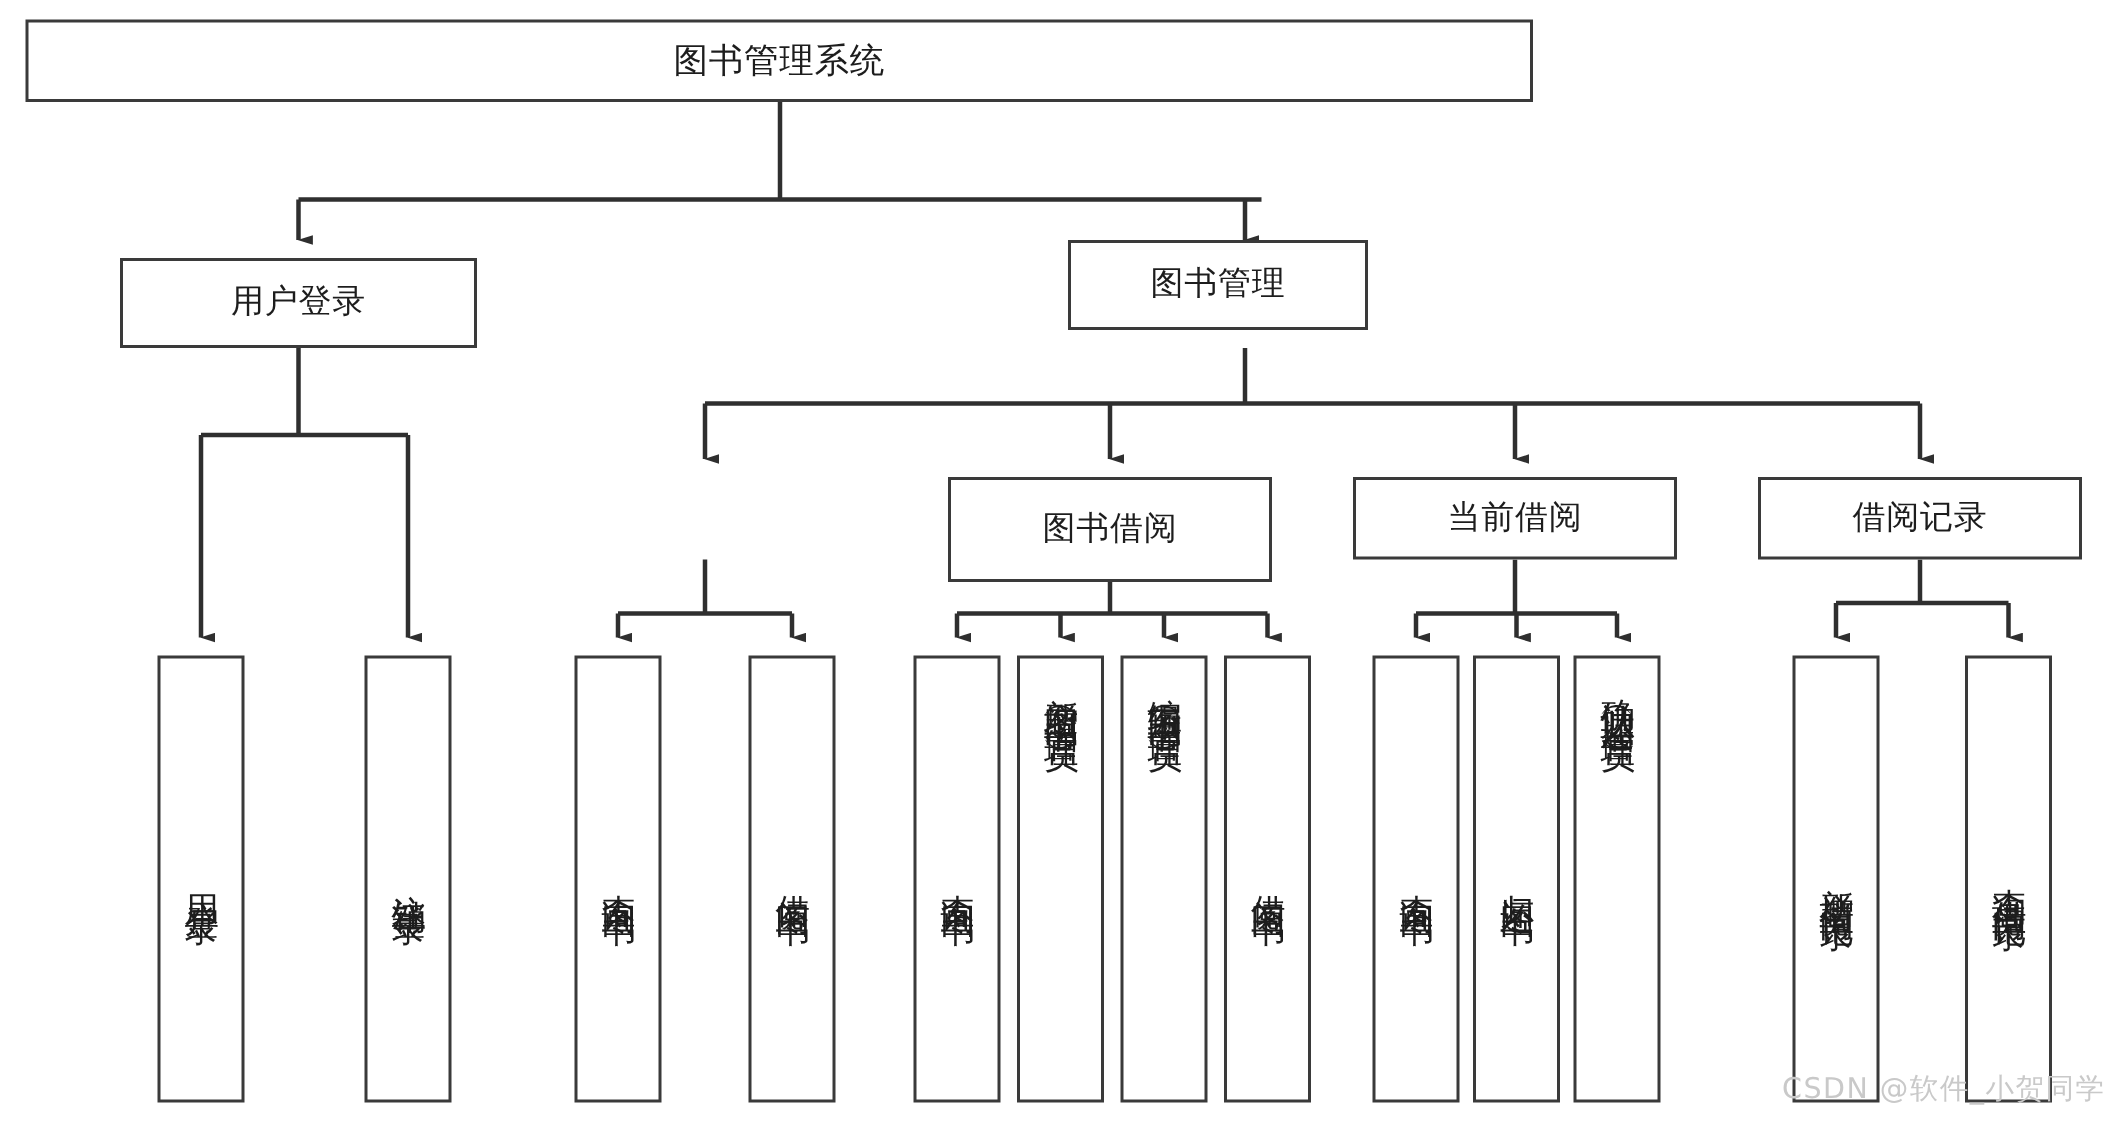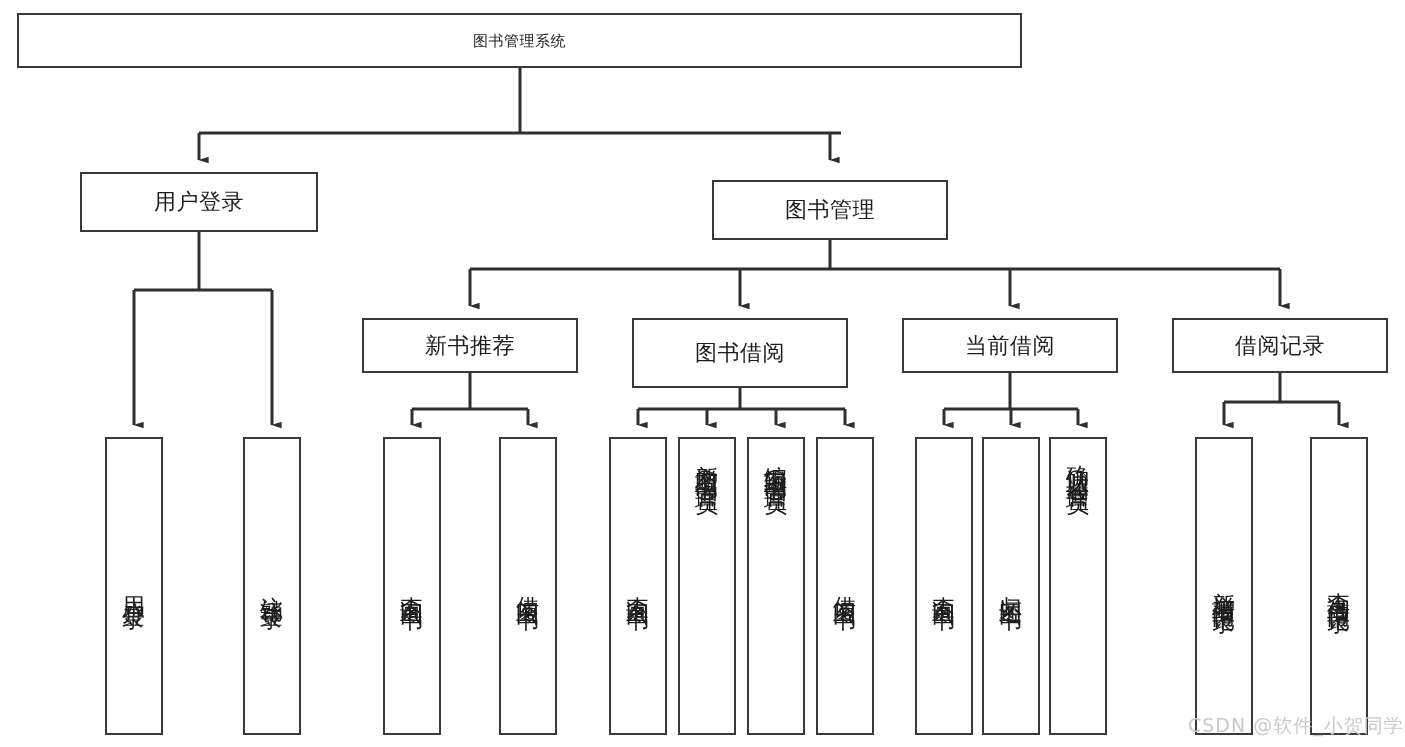--- a/index.html
+++ b/index.html
@@ -17,21 +17,21 @@
   .node .lbl{
     position:absolute;left:0;right:0;
     text-align:center;color:#1d1d1d;
     letter-spacing:0.5px;
   }
   
   .node.h .lbl{
     top:50%;transform:translateY(-50%);
     font-size:22px;line-height:24px;
   }
-  .node.h.root .lbl{font-size:15px;}
+  .node.h.root .lbl{font-size:23px;}
   
   .node.v{width:58px;}
   .node.v .lbl{
     writing-mode:vertical-rl;
     text-orientation:upright;
     position:absolute;
     left:50%;transform:translateX(-50%);
     top:8px;
     font-size:23px;
     line-height:28px;
@@ -107,27 +107,24 @@
     </g>
   </svg>
 
   <div class="node h root" style="left:17px;top:13px;width:1005px;height:55px;">
     <span class="lbl">图书管理系统</span>
   </div>
 
   <div class="node h" style="left:80px;top:172px;width:238px;height:60px;">
     <span class="lbl">用户登录</span>
   </div>
-  <div class="node h" style="left:712px;top:180px;width:236px;height:60px;">
+  <div class="node h" style="left:712px;top:160px;width:200px;height:60px;">
     <span class="lbl">图书管理</span>
   </div>
 
-  <div class="node h" style="left:362px;top:318px;width:216px;height:55px;">
-    <span class="lbl">新书推荐</span>
-  </div>
   <div class="node h" style="left:632px;top:318px;width:216px;height:70px;">
     <span class="lbl">图书借阅</span>
   </div>
   <div class="node h" style="left:1172px;top:318px;width:216px;height:55px;">
     <span class="lbl">借阅记录</span>
   </div>
   <div class="node h" style="left:902px;top:318px;width:216px;height:55px;">
     <span class="lbl">当前借阅</span>
   </div>
 

